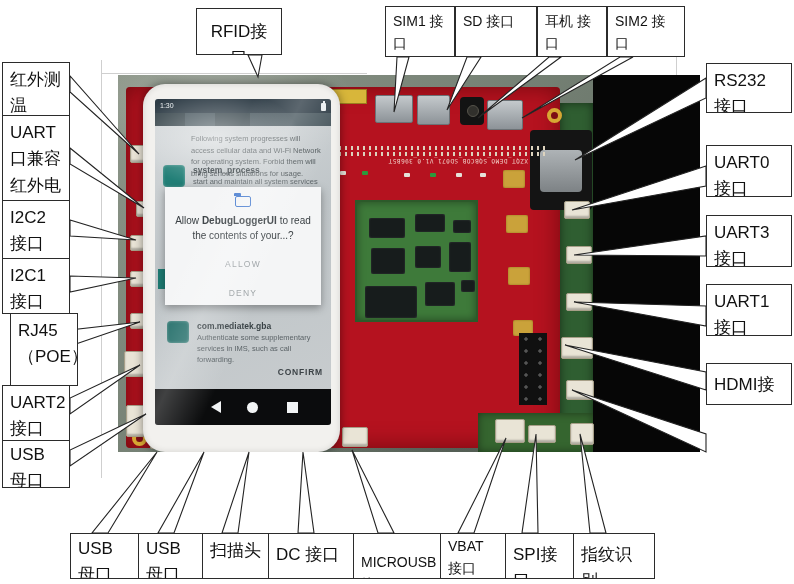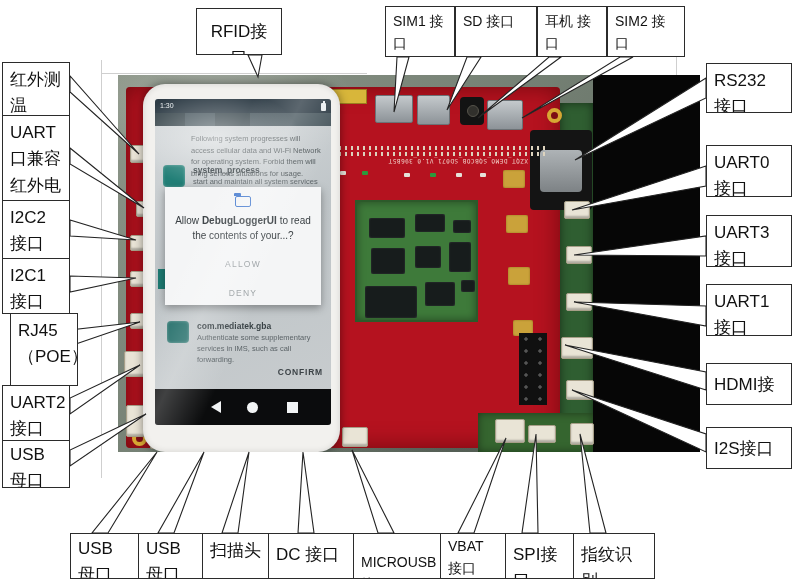--- a/index.html
+++ b/index.html
@@ -243,21 +243,20 @@
   <div class="co small" style="left:385px;top:6px;width:70px;height:51px"><span>SIM1 接口</span></div>
   <div class="co small" style="left:455px;top:6px;width:82px;height:51px"><span>SD 接口</span></div>
   <div class="co small" style="left:537px;top:6px;width:70px;height:51px"><span>耳机 接口</span></div>
   <div class="co small" style="left:607px;top:6px;width:78px;height:51px"><span>SIM2 接口</span></div>
 
   <div class="co" style="left:706px;top:63px;width:86px;height:50px"><span>RS232 接口</span></div>
   <div class="co" style="left:706px;top:145px;width:86px;height:52px"><span>UART0 接口</span></div>
   <div class="co" style="left:706px;top:215px;width:86px;height:52px"><span>UART3 接口</span></div>
   <div class="co" style="left:706px;top:284px;width:86px;height:52px"><span>UART1 接口</span></div>
   <div class="co" style="left:706px;top:363px;width:86px;height:42px;padding-top:8px"><span>HDMI接口</span></div>
-  <div class="co" style="left:706px;top:427px;width:86px;height:42px;padding-top:8px"><span>I2S接口</span></div>
 
   <div class="co" style="left:2px;top:62px;width:68px;height:54px"><span>红外测温</span></div>
   <div class="co" style="left:2px;top:115px;width:68px;height:86px"><span>UART口兼容红外电力传感器</span></div>
   <div class="co" style="left:2px;top:200px;width:68px;height:59px"><span>I2C2 接口</span></div>
   <div class="co" style="left:2px;top:258px;width:68px;height:56px"><span>I2C1 接口</span></div>
   <div class="co" style="left:10px;top:313px;width:68px;height:73px"><span>RJ45（POE）</span></div>
   <div class="co" style="left:2px;top:385px;width:68px;height:56px"><span>UART2接口</span></div>
   <div class="co" style="left:2px;top:440px;width:68px;height:48px;padding-top:1px"><span>USB 母口</span></div>
 
   <div class="co" style="left:70px;top:533px;width:69px;height:46px;padding-top:2px"><span>USB 母口</span></div>

